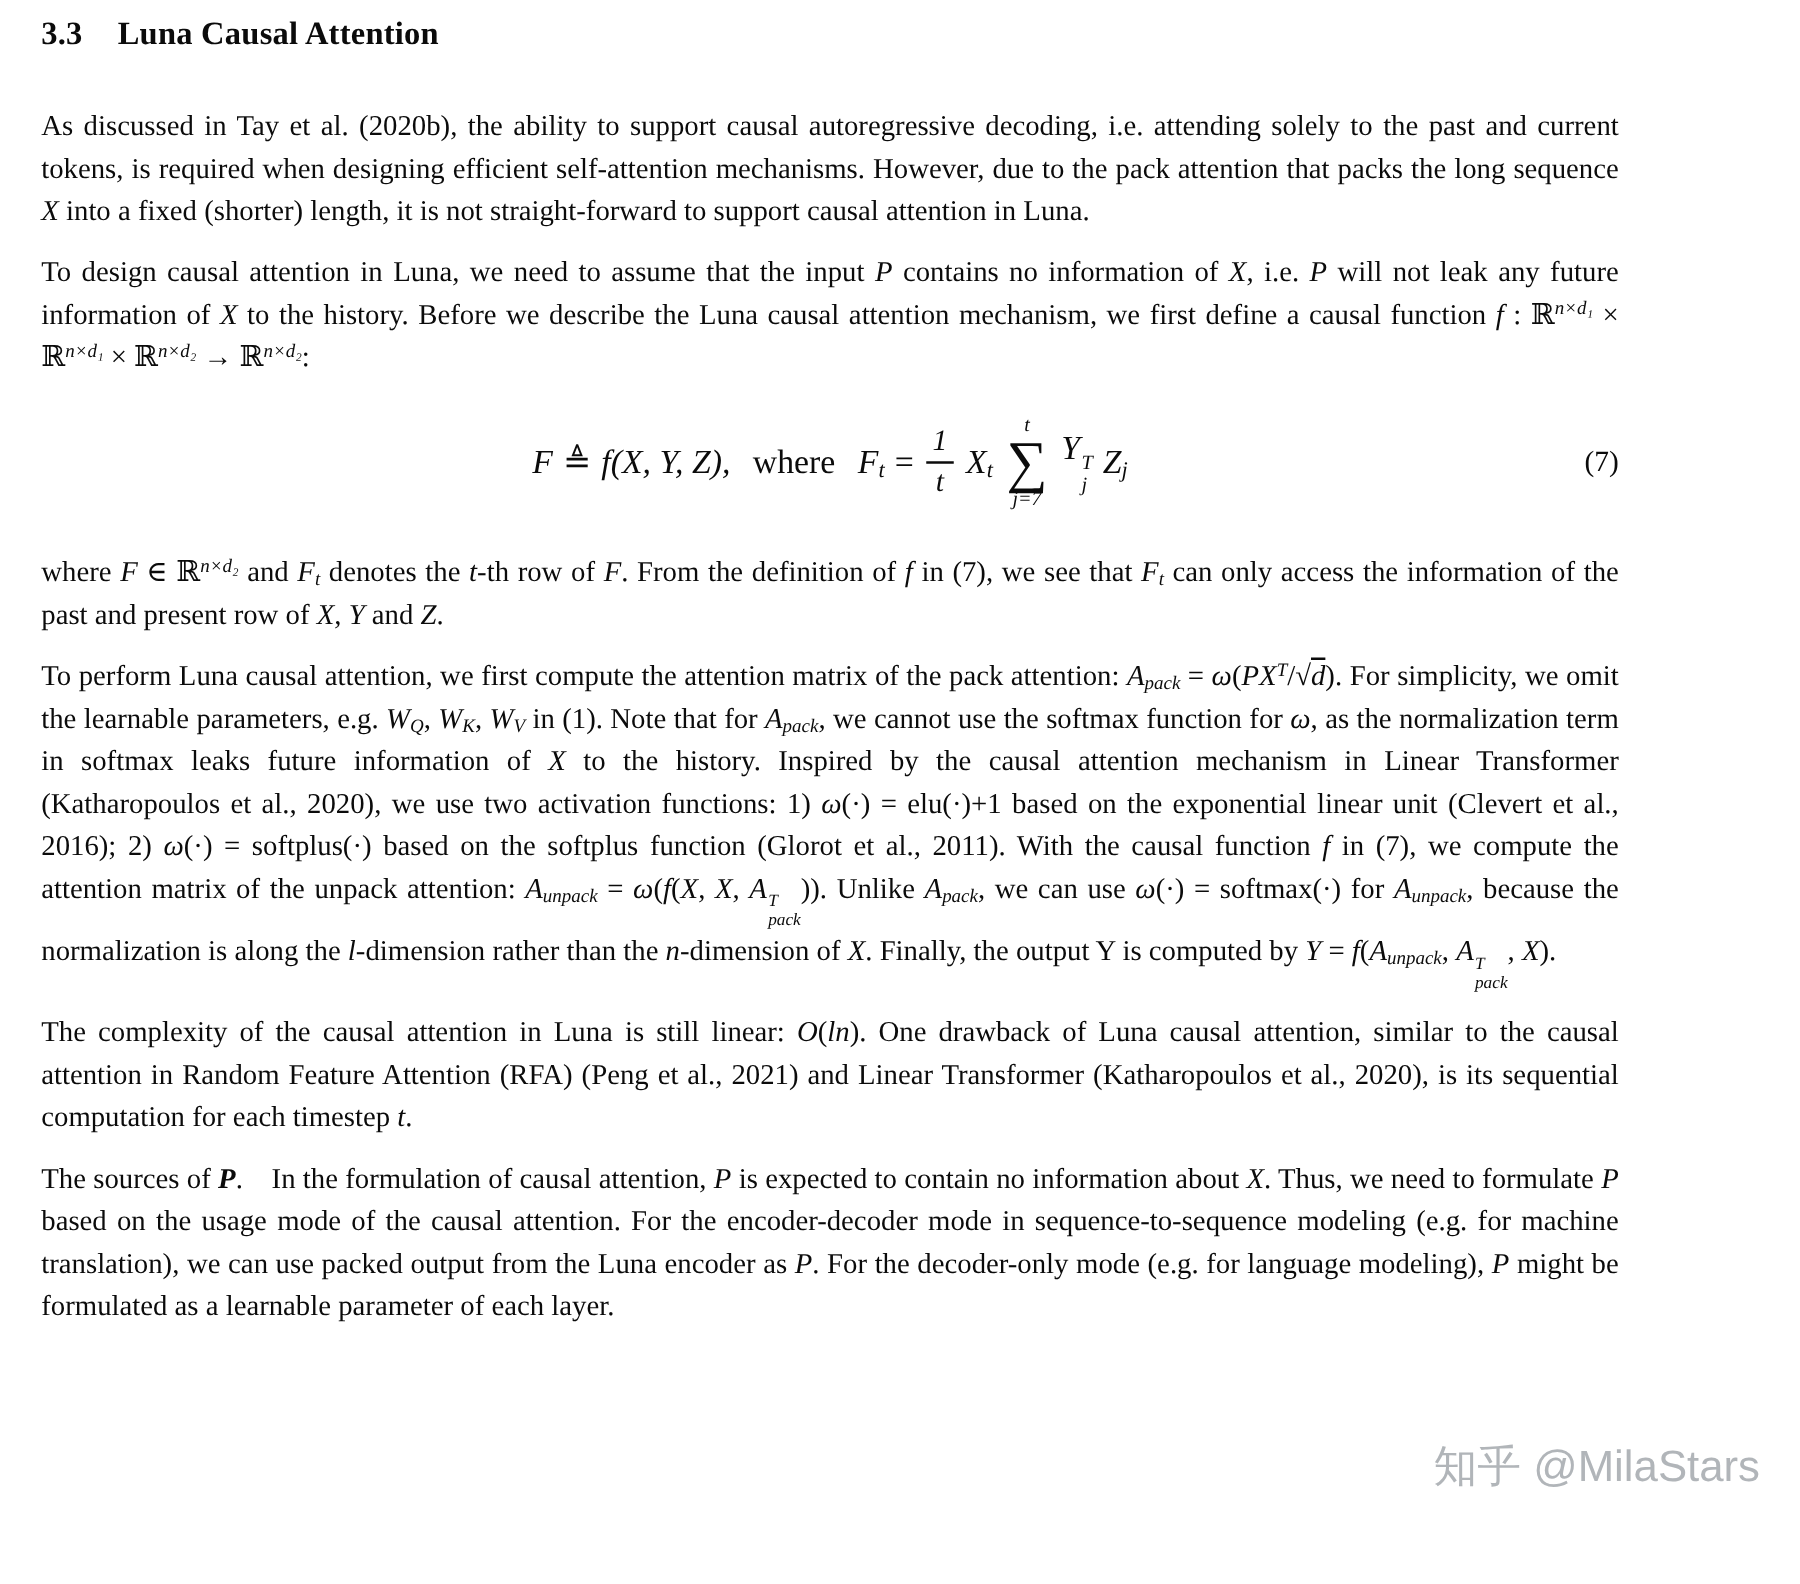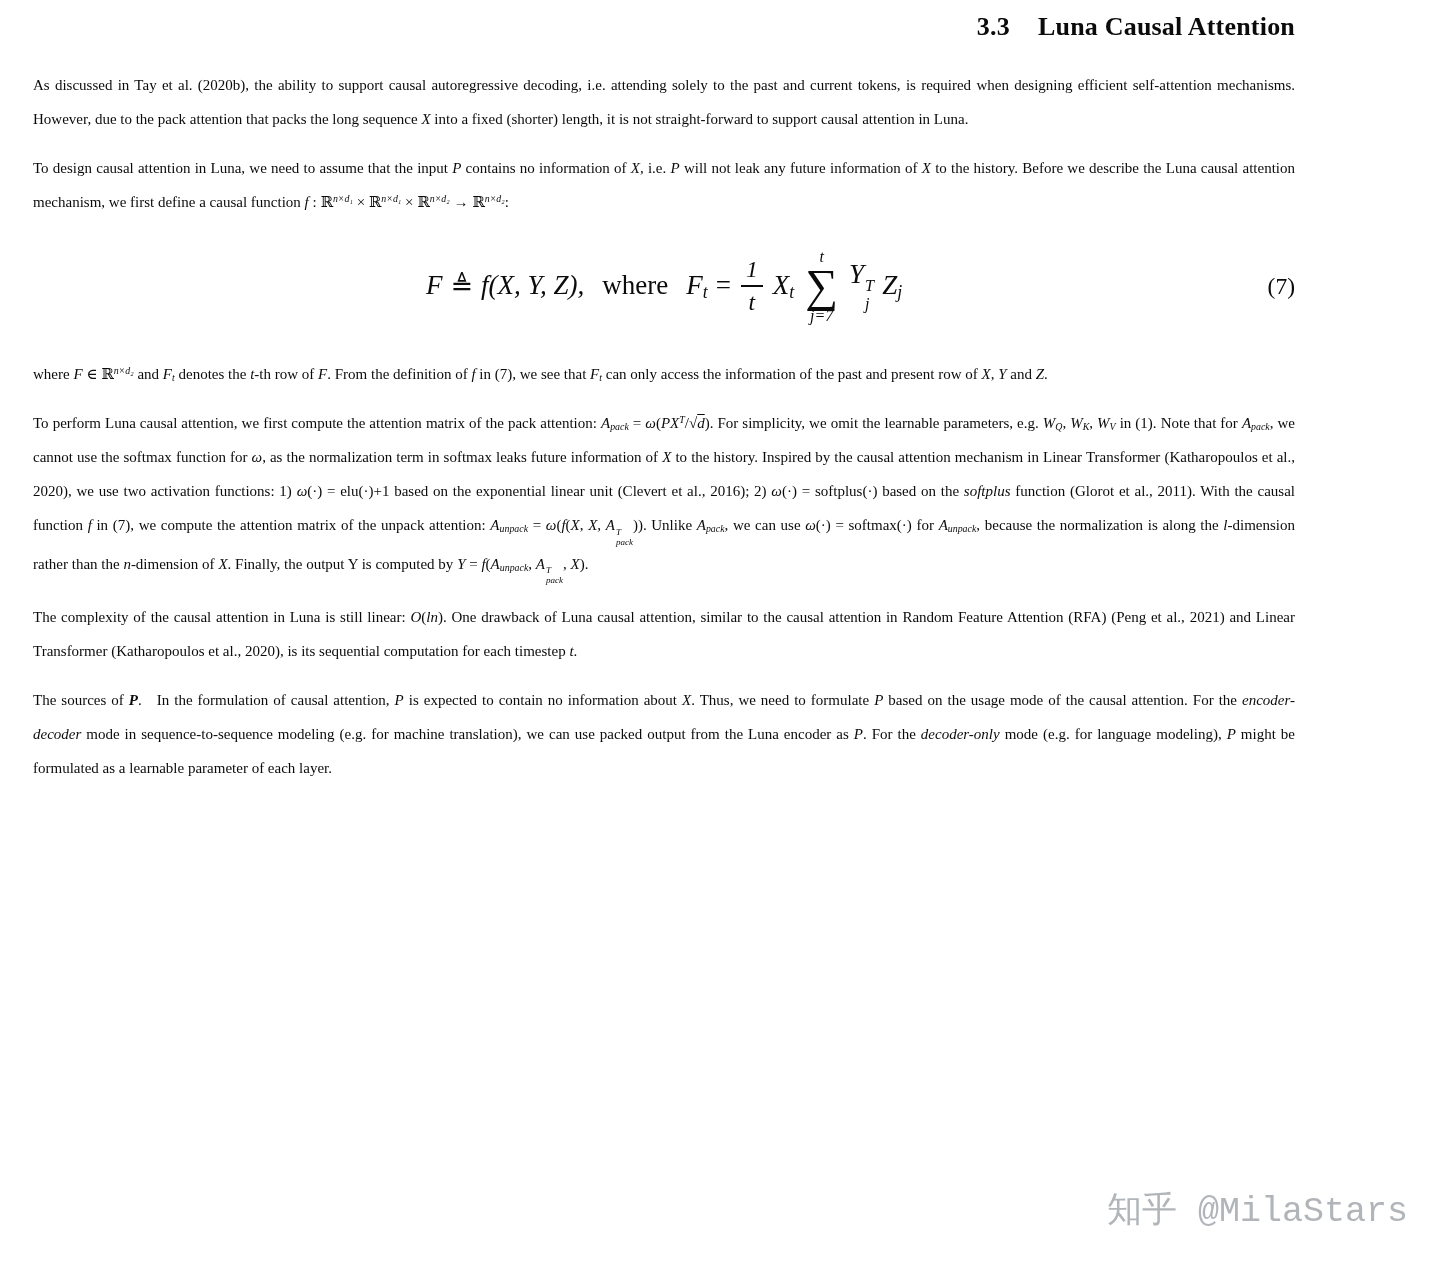--- a/index.html
+++ b/index.html
@@ -5,32 +5,32 @@
   * { margin: 0; padding: 0; box-sizing: border-box; }
   html, body { background: #ffffff; }
   body {
     width: 1440px; height: 1267px;
     position: relative; overflow: hidden;
     font-family: "Liberation Serif", "DejaVu Serif", "DejaVu Sans", serif;
     color: #0b0b0b;
   }
   .page { position: absolute; left: 33px; top: 12px; width: 1262px; }
 
-  .heading { font-size: 26px; font-weight: bold; margin-bottom: 26px; letter-spacing: 0.2px; text-align: right; }
+  .heading { font-size: 26px; font-weight: bold; margin-bottom: 42px; letter-spacing: 0.2px; }
   .sec-num { margin-right: 28px; }
 
   .para {
-    font-size: 15px; line-height: 34px;
+    font-size: 23px; line-height: 34px;
     text-align: justify; margin-bottom: 15px;
   }
   .p-before-eq { margin-bottom: 0; }
 
   
   .m  { font-style: italic; }
-  .i  { font-style: italic; }
+  .i  { }
   .b  { font-weight: normal; }
   .bm { font-weight: bold; font-style: italic; }
   .sub { font-size: 0.66em; vertical-align: -0.22em; line-height: 0; }
   .sup { font-size: 0.66em; vertical-align: 0.5em;  line-height: 0; }
   .ol  { text-decoration: overline; }
   .stk {
     display: inline-flex; flex-direction: column; align-items: flex-start;
     font-size: 0.6em; line-height: 1.12; vertical-align: -0.5em; margin-left: 1px;
   }
 
@@ -50,22 +50,22 @@
     display: inline-flex; flex-direction: column; align-items: center;
     font-size: 0.88em; line-height: 1.15; margin: 0 2px;
   }
   .frac > span:first-child { border-bottom: 2px solid #0b0b0b; padding: 0 5px 2px; }
   .frac > span:last-child  { padding-top: 2px; }
   .sum { display: inline-flex; flex-direction: column; align-items: center; margin: 0 3px; line-height: 1; }
   .sum-lim { font-size: 16px; line-height: 1.1; }
   .sum-sym { font-size: 46px; line-height: 0.9; font-style: normal; }
 
   .watermark {
-    position: absolute; right: 32px; top: 1186px;
-    font-family: Liberation Mono, monospace;
+    position: absolute; right: 32px; top: 1150px;
+    font-family: Liberation Sans, sans-serif;
     font-size: 35px; color: rgba(163, 168, 173, 0.85);
     white-space: nowrap;
   }
 </style>
 </head>
 <body>
 
 <div class="page">
 
   <h2 class="heading"><span class="sec-num">3.3</span><span>Luna Causal Attention</span></h2>

